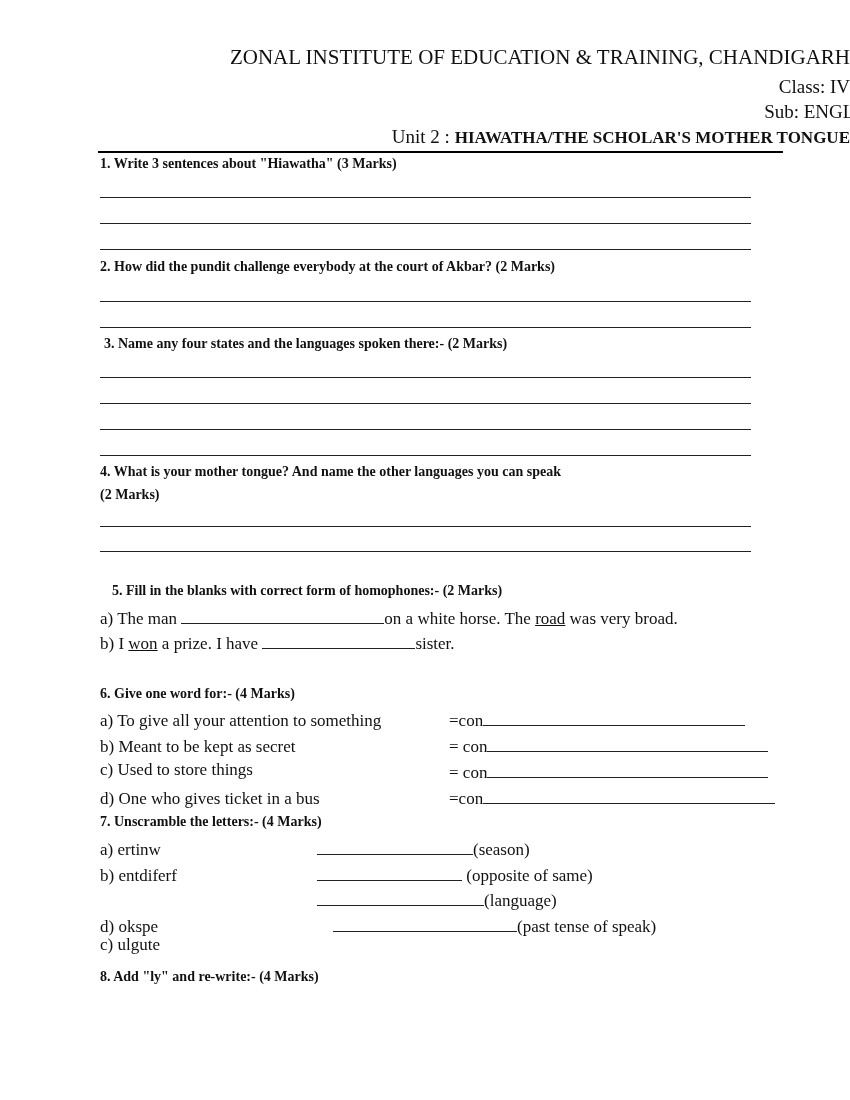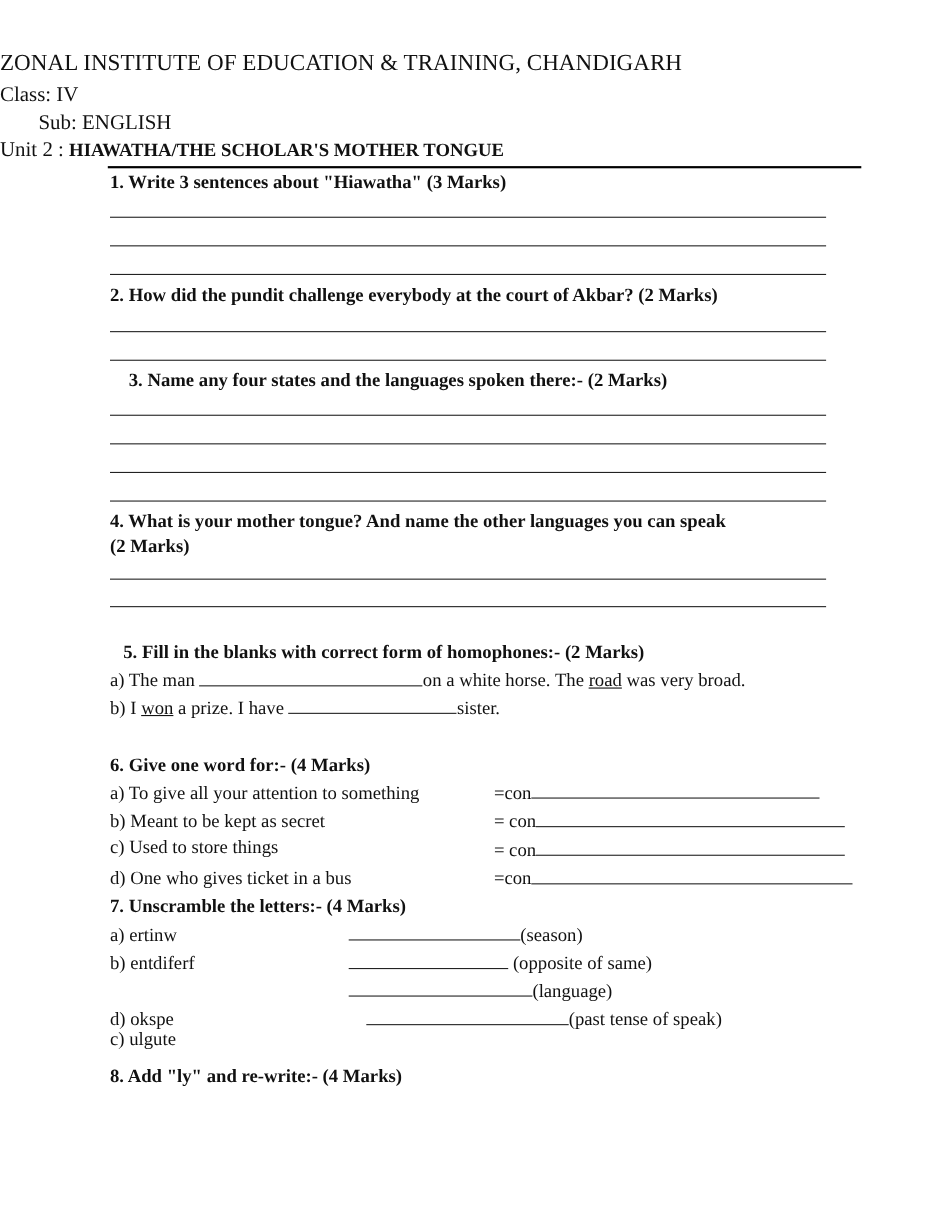--- a/index.html
+++ b/index.html
@@ -1,26 +1,26 @@
 <!DOCTYPE html>
 <html><head>
 <meta charset="utf-8">
 <style>
   html, body { margin: 0; padding: 0; background: #ffffff; }
   body { width: 850px; height: 1100px; position: relative; overflow: hidden;
          font-family: "Liberation Serif", "DejaVu Serif", serif; color: #111; }
-  .center { position: absolute; left: 0; width: 850px; text-align: left; white-space: nowrap; }
+  .center { position: absolute; left: 0; width: 850px; text-align: right; white-space: nowrap; }
   .h-inst { top: 45px; font-size: 21px; }
   .h-class { top: 76px; font-size: 19px; }
   .h-sub { top: 101px; font-size: 19px; margin-left: 35px; }
   .h-unit { top: 126px; font-size: 19px; }
   .h-unit b { font-size: 17px; font-weight: bold; }
   .rule { position: absolute; left: 98px; width: 685px; top: 151px; height: 2px; background: #000; }
   .abs { position: absolute; white-space: nowrap; }
-  .q { font-weight: bold; font-size: 17px; }
+  .q { font-weight: bold; font-size: 14px; }
   .t { font-size: 17px; }
   .line { position: absolute; left: 100px; width: 651px; height: 1px; border-top: 1.3px solid #222; }
   .blank { display: inline-block; border-bottom: 1.2px solid #222; height: 14px; vertical-align: baseline; }
   .u { text-decoration: underline; margin-top: 16px; }
 </style>
 </head>
 <body>
 
 <div class="center h-inst">ZONAL INSTITUTE OF EDUCATION &amp; TRAINING, CHANDIGARH</div>
 <div class="center h-class">Class: IV</div>
@@ -30,21 +30,21 @@
 
 <div class="abs q" style="left:100px; top:156px;">1. Write 3 sentences about "Hiawatha" (3 Marks)</div>
 <div class="line" style="top:197px;"></div>
 <div class="line" style="top:223px;"></div>
 <div class="line" style="top:249px;"></div>
 
 <div class="abs q" style="left:100px; top:259px;">2. How did the pundit challenge everybody at the court of Akbar? (2 Marks)</div>
 <div class="line" style="top:301px;"></div>
 <div class="line" style="top:327px;"></div>
 
-<div class="abs q" style="left:117px; top:336px;">3. Name any four states and the languages spoken there:- (2 Marks)</div>
+<div class="abs q" style="left:104px; top:336px;">3. Name any four states and the languages spoken there:- (2 Marks)</div>
 <div class="line" style="top:377px;"></div>
 <div class="line" style="top:403px;"></div>
 <div class="line" style="top:429px;"></div>
 <div class="line" style="top:455px;"></div>
 
 <div class="abs q" style="left:100px; top:464px;">4. What is your mother tongue? And name the other languages you can speak</div>
 <div class="abs q" style="left:100px; top:487px;">(2 Marks)</div>
 <div class="line" style="top:526px;"></div>
 <div class="line" style="top:551px;"></div>
 

